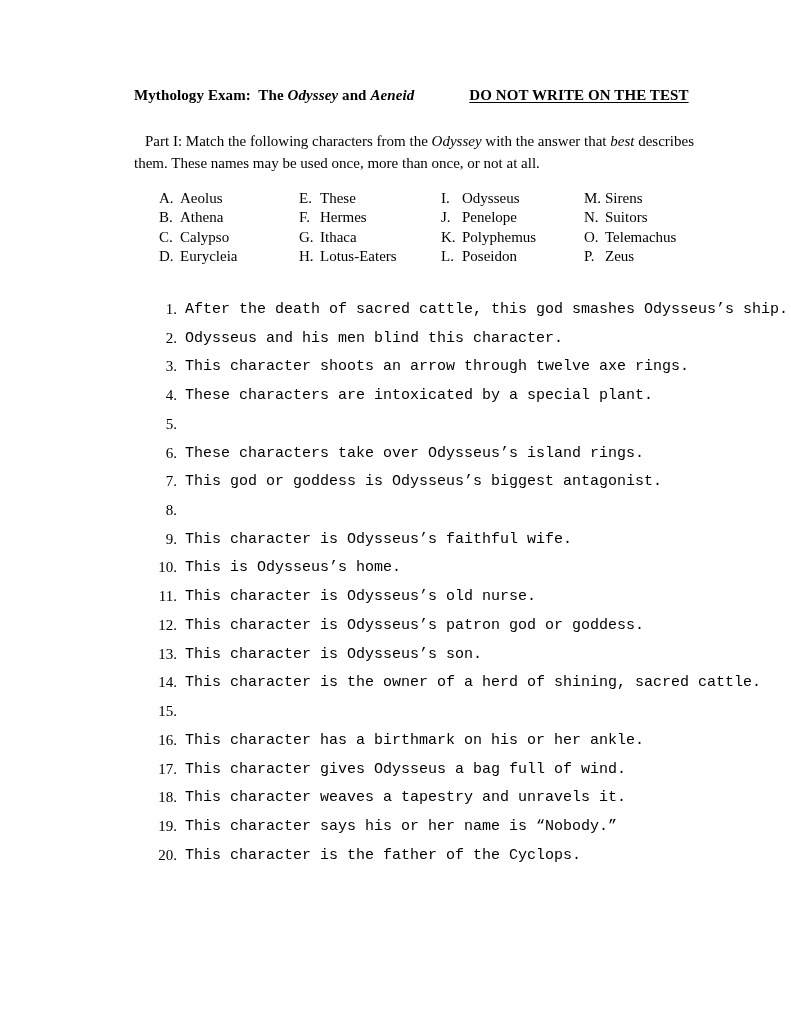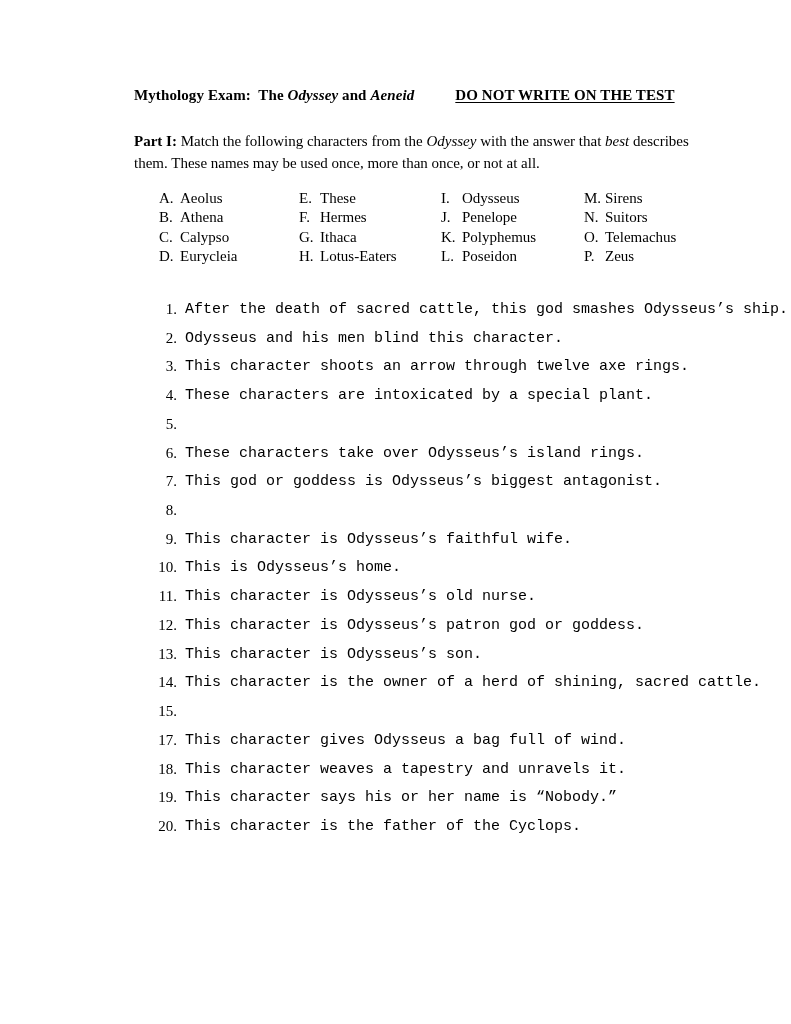--- a/index.html
+++ b/index.html
@@ -37,37 +37,38 @@
     font-weight: bold;
     letter-spacing: 0.1px;
   }
   .exam-title {
     white-space: pre;
   }
   .exam-title .ital {
     font-style: italic;
   }
   .notice {
-    margin-left: 41px;
+    margin-left: 55px;
     text-decoration: underline;
     text-underline-offset: 2px;
     white-space: pre;
   }
 
   
   .instructions {
     position: absolute;
     left: 117px;
     top: 130px;
     width: 560px;
     font-size: 15px;
     line-height: 22px;
   }
   .instructions .lead {
-    font-weight: bold;
+    font-weight: normal;
+    margin-left: 11px;
   }
   .instructions .ital {
     font-style: italic;
   }
 
   
   .answer-bank {
     position: absolute;
     left: 142px;
     top: 189px;
@@ -175,19 +176,20 @@
     <div class="question-item"><span class="q-num">6.</span><span class="q-text">These characters take over Odysseus’s island rings.</span></div>
     <div class="question-item"><span class="q-num">7.</span><span class="q-text">This god or goddess is Odysseus’s biggest antagonist.</span></div>
     <div class="question-item"><span class="q-num">8.</span></div>
     <div class="question-item"><span class="q-num">9.</span><span class="q-text">This character is Odysseus’s faithful wife.</span></div>
     <div class="question-item"><span class="q-num">10.</span><span class="q-text">This is Odysseus’s home.</span></div>
     <div class="question-item"><span class="q-num">11.</span><span class="q-text">This character is Odysseus’s old nurse.</span></div>
     <div class="question-item"><span class="q-num">12.</span><span class="q-text">This character is Odysseus’s patron god or goddess.</span></div>
     <div class="question-item"><span class="q-num">13.</span><span class="q-text">This character is Odysseus’s son.</span></div>
     <div class="question-item"><span class="q-num">14.</span><span class="q-text">This character is the owner of a herd of shining, sacred cattle.</span></div>
     <div class="question-item"><span class="q-num">15.</span></div>
+    <div class="question-item"><span class="q-num">16.</span><span class="q-text">This character has a birthmark on his or her ankle.</span></div>
     <div class="question-item"><span class="q-num">17.</span><span class="q-text">This character gives Odysseus a bag full of wind.</span></div>
     <div class="question-item"><span class="q-num">18.</span><span class="q-text">This character weaves a tapestry and unravels it.</span></div>
     <div class="question-item"><span class="q-num">19.</span><span class="q-text">This character says his or her name is “Nobody.”</span></div>
     <div class="question-item"><span class="q-num">20.</span><span class="q-text">This character is the father of the Cyclops.</span></div>
   </div>
 
 </div>
 
 </body></html>

